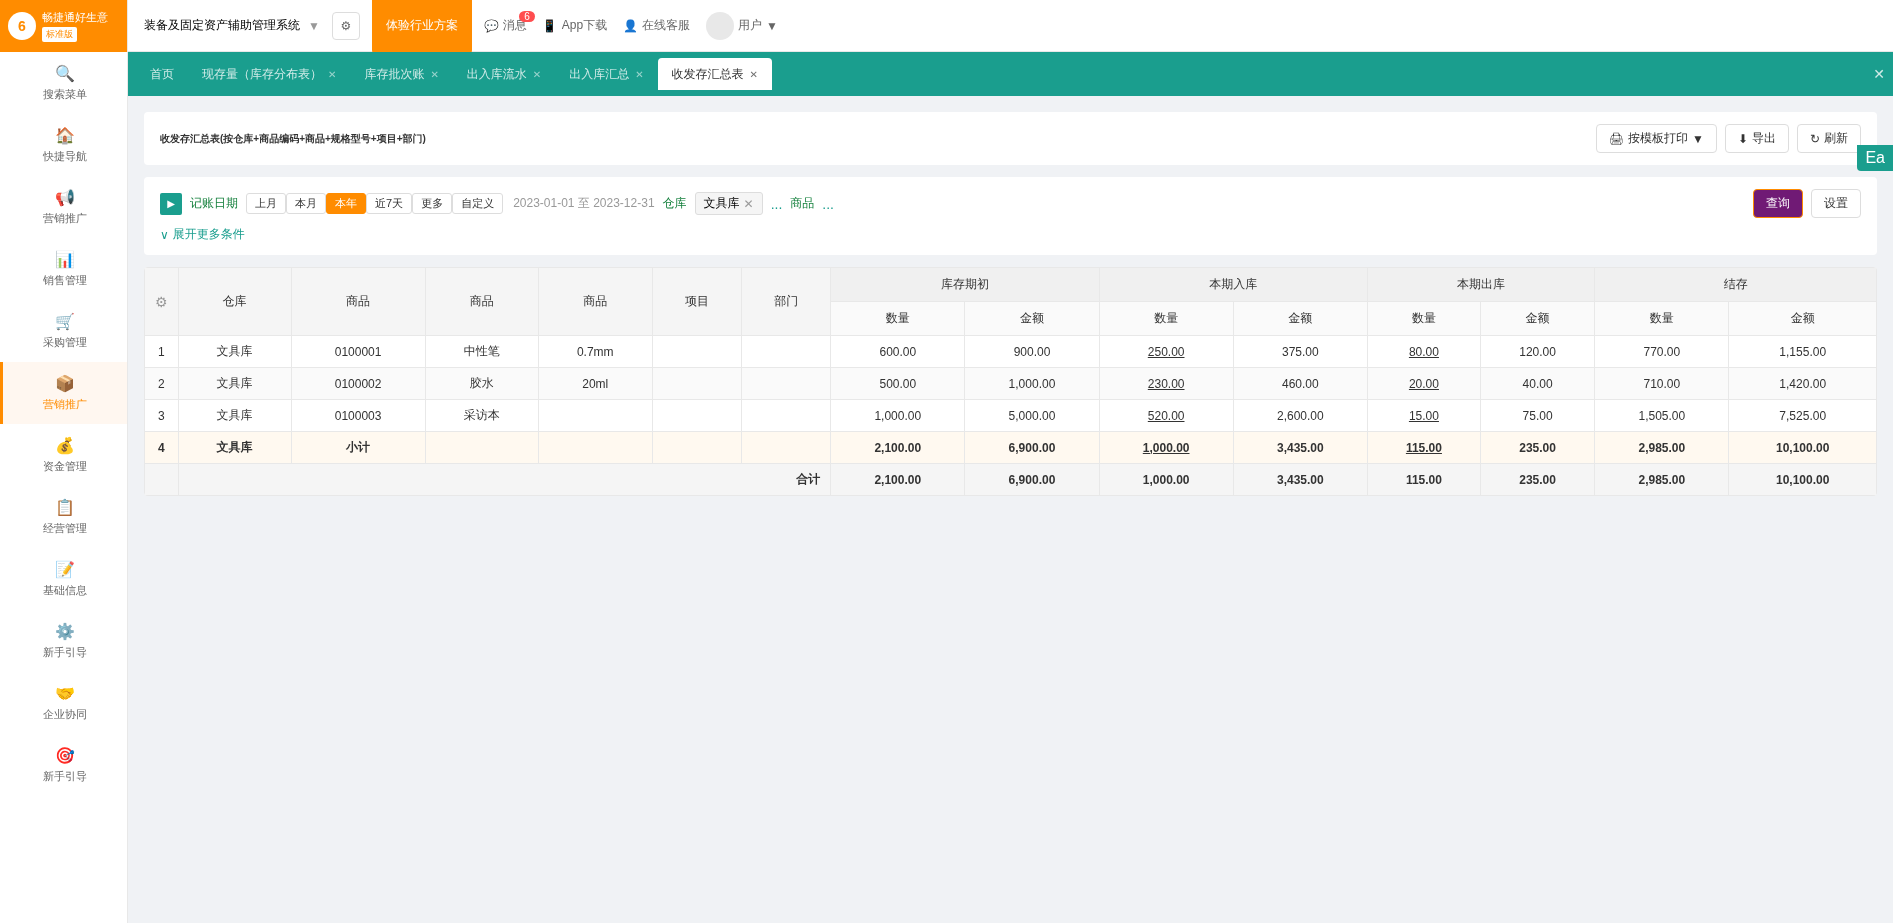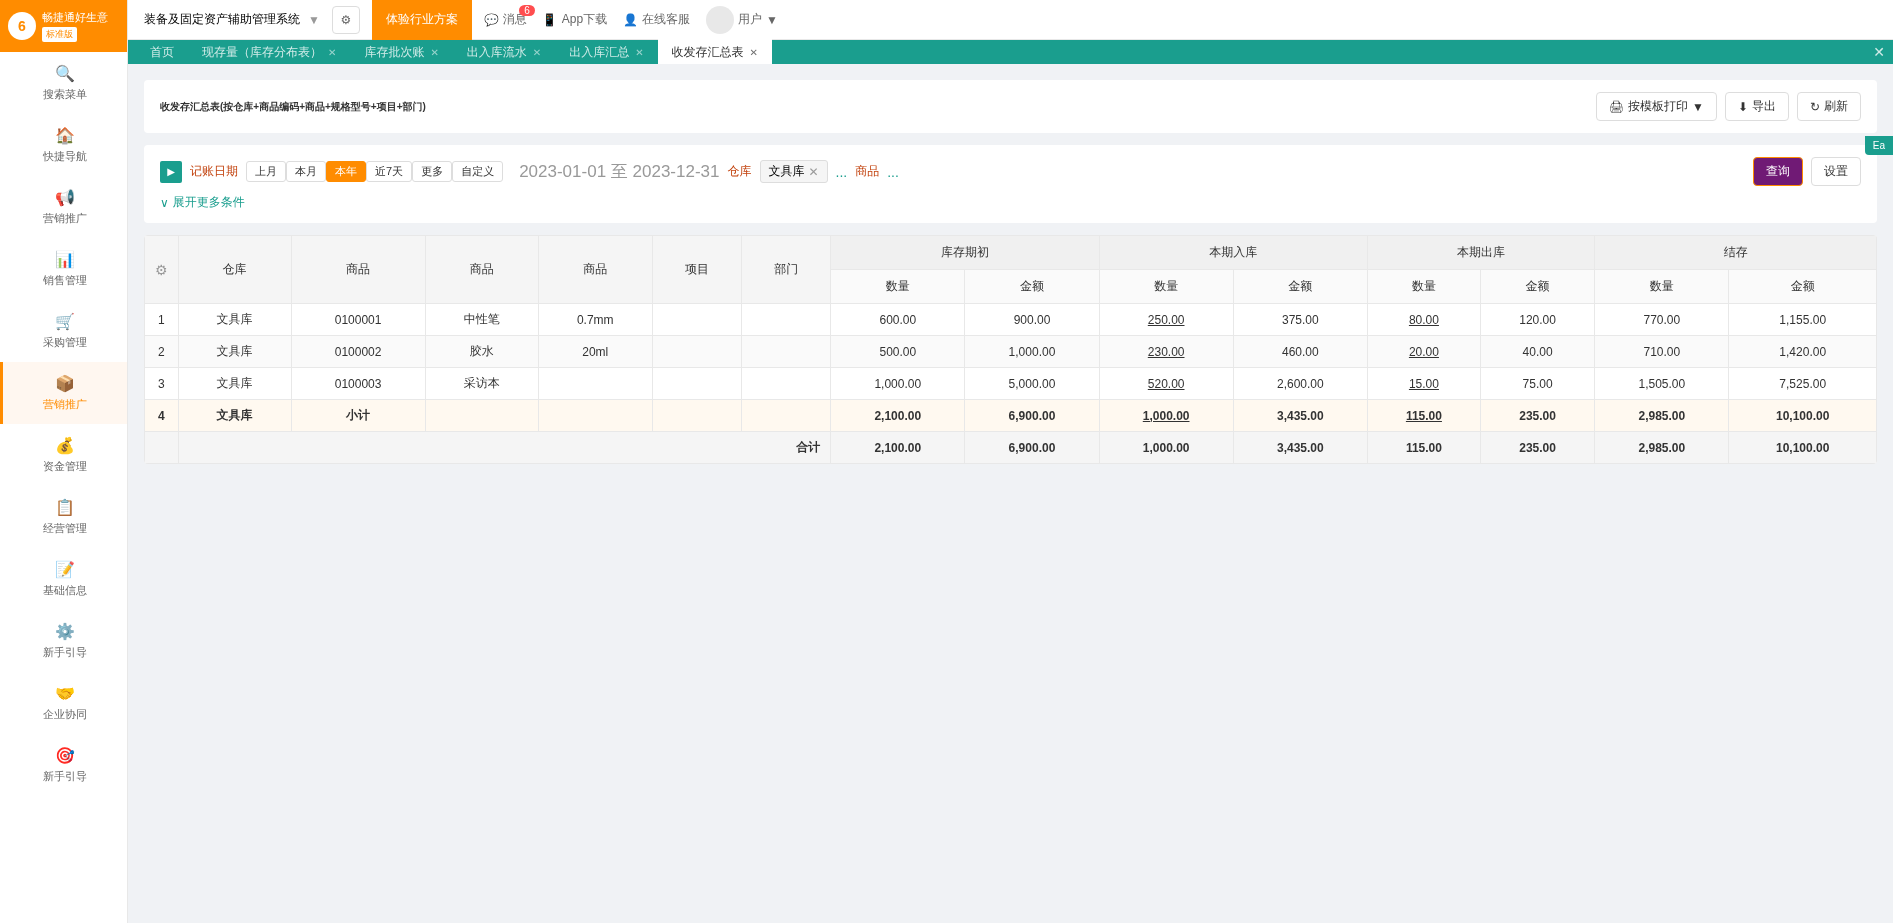--- a/index.html
+++ b/index.html
@@ -13,51 +13,51 @@
     .logo-badge { background: #fff; color: #ff8c00; font-size: 9px; padding: 1px 4px; border-radius: 2px; margin-top: 2px; display: inline-block; }
     .sidebar-nav { flex: 1; overflow-y: auto; }
     .nav-item { display: flex; flex-direction: column; align-items: center; padding: 12px 8px; cursor: pointer; color: #666; font-size: 11px; gap: 4px; border-left: 3px solid transparent; }
     .nav-item.active { background: #fff7f0; color: #ff8c00; border-left: 3px solid #ff8c00; }
     .nav-icon { font-size: 16px; }
 
     
     .main { flex: 1; display: flex; flex-direction: column; overflow: hidden; }
 
     
-    .topbar { height: 40px; background: #fff; display: flex; align-items: center; padding: 0 16px; border-bottom: 1px solid #e8e8e8; gap: 12px; }
+    .topbar { height: 52px; background: #fff; display: flex; align-items: center; padding: 0 16px; border-bottom: 1px solid #e8e8e8; gap: 12px; }
     .system-title { display: flex; align-items: center; gap: 8px; }
     .settings-btn { width: 28px; height: 28px; border: 1px solid #ddd; border-radius: 4px; display: flex; align-items: center; justify-content: center; cursor: pointer; color: #666; }
     .trial-btn { background: #ff8c00; color: #fff; border: none; padding: 20px 14px; border-radius: 4px; cursor: pointer; font-size: 12px; }
     .topbar-right { display: flex; align-items: center; gap: 16px; color: #666; font-size: 12px; }
     .badge-item { display: flex; align-items: center; gap: 4px; cursor: pointer; position: relative; }
     .badge { background: #ff4d4f; color: #fff; border-radius: 10px; padding: 0 5px; font-size: 10px; position: absolute; top: -6px; right: -8px; }
     .user-avatar { width: 28px; height: 28px; background: #e8e8e8; border-radius: 50%; display: flex; align-items: center; justify-content: center; font-size: 11px; color: #666; }
 
     
-    .tabs { display: flex; background: #1a9e8e; align-items: center; height: 24px; padding: 0 8px; gap: 0; }
+    .tabs { display: flex; background: #1a9e8e; align-items: center; height: 44px; padding: 0 8px; gap: 0; }
     .tab { display: flex; align-items: center; gap: 6px; padding: 0 14px; height: 32px; color: rgba(255,255,255,0.8); cursor: pointer; font-size: 12px; border-radius: 4px 4px 0 0; }
     .tab.active { background: #fff; color: #333; border-radius: 4px 4px 0 0; }
     .tab-close { font-size: 10px; opacity: 0.7; cursor: pointer; }
     .tabs-close-all { margin-left: auto; color: rgba(255,255,255,0.8); cursor: pointer; font-size: 14px; }
 
     
     .page-content { flex: 1; background: #f0f2f5; overflow: auto; padding: 16px; }
     .page-header { background: #fff; padding: 12px 16px; margin-bottom: 12px; border-radius: 4px; }
     .page-title { font-size: 10px; font-weight: bold; color: #333; margin-bottom: 0; }
     .page-actions { float: right; display: flex; gap: 8px; align-items: center; }
     .btn { padding: 5px 12px; border: 1px solid #ddd; background: #fff; border-radius: 4px; cursor: pointer; font-size: 12px; display: flex; align-items: center; gap: 4px; color: #333; }
     .btn-primary { background: #701a75; color: #fff; border-color: #ff8c00; }
 
     
     .filter-bar { background: #fff; padding: 12px 16px; margin-bottom: 12px; border-radius: 4px; }
-    .filter-label { color: #c2410c; font-size: 12px; flex-shrink: 0; }
+    .filter-label { color: #15803d; font-size: 12px; flex-shrink: 0; }
     .date-shortcuts { display: flex; gap: 0; align-items: flex-start; }
     .date-btn { padding: 2px 8px; border: 1px solid #ddd; border-radius: 3px; cursor: pointer; font-size: 11px; color: #333; background: #fff; }
     .date-btn.active { background: #ff8c00; color: #fff; border-color: #ff8c00; }
-    .date-range { font-size: 17px; color: #999; margin-left: 8px; }
+    .date-range { font-size: 12px; color: #999; margin-left: 2px; }
     .filter-tag { display: flex; align-items: center; gap: 4px; background: #f5f5f5; border: 1px solid #ddd; border-radius: 3px; padding: 2px 8px; font-size: 12px; }
     .filter-tag-close { cursor: pointer; color: #999; }
     .filter-dots { color: #1a9e8e; cursor: pointer; font-size: 14px; }
     .expand-btn { display: flex; align-items: center; gap: 4px; color: #1a9e8e; cursor: pointer; font-size: 12px; margin: 8px 0 0; }
 
     
     .table-container { background: #fff; border-radius: 4px; overflow: hidden; }
     table { width: 100%; border-collapse: collapse; font-size: 12px; }
     thead tr { background: #f5f5f5; }
     th { padding: 8px 10px; text-align: center; color: #333; font-weight: normal; border: 1px solid #e8e8e8; white-space: nowrap; }
@@ -369,13 +369,13 @@
             <td>235.00</td>
             <td>2,985.00</td>
             <td>10,100.00</td>
           </tr>
         </tfoot>
       </table>
     </div>
   </div>
 </div>
 
-<div style="position:fixed; top:136px; right:0; background:#1a9e8e; color:#fff; padding:4px 8px; font-size:10px; border-radius:0 0 0 4px; z-index:9999;margin-left:36px;">Ea</div>
+<div style="position:fixed; top:145px; right:0; background:#1a9e8e; color:#fff; padding:4px 8px; font-size:16px; border-radius:0 0 0 4px; z-index:9999;margin-left:36px;">Ea</div>
 
 </body></html>

